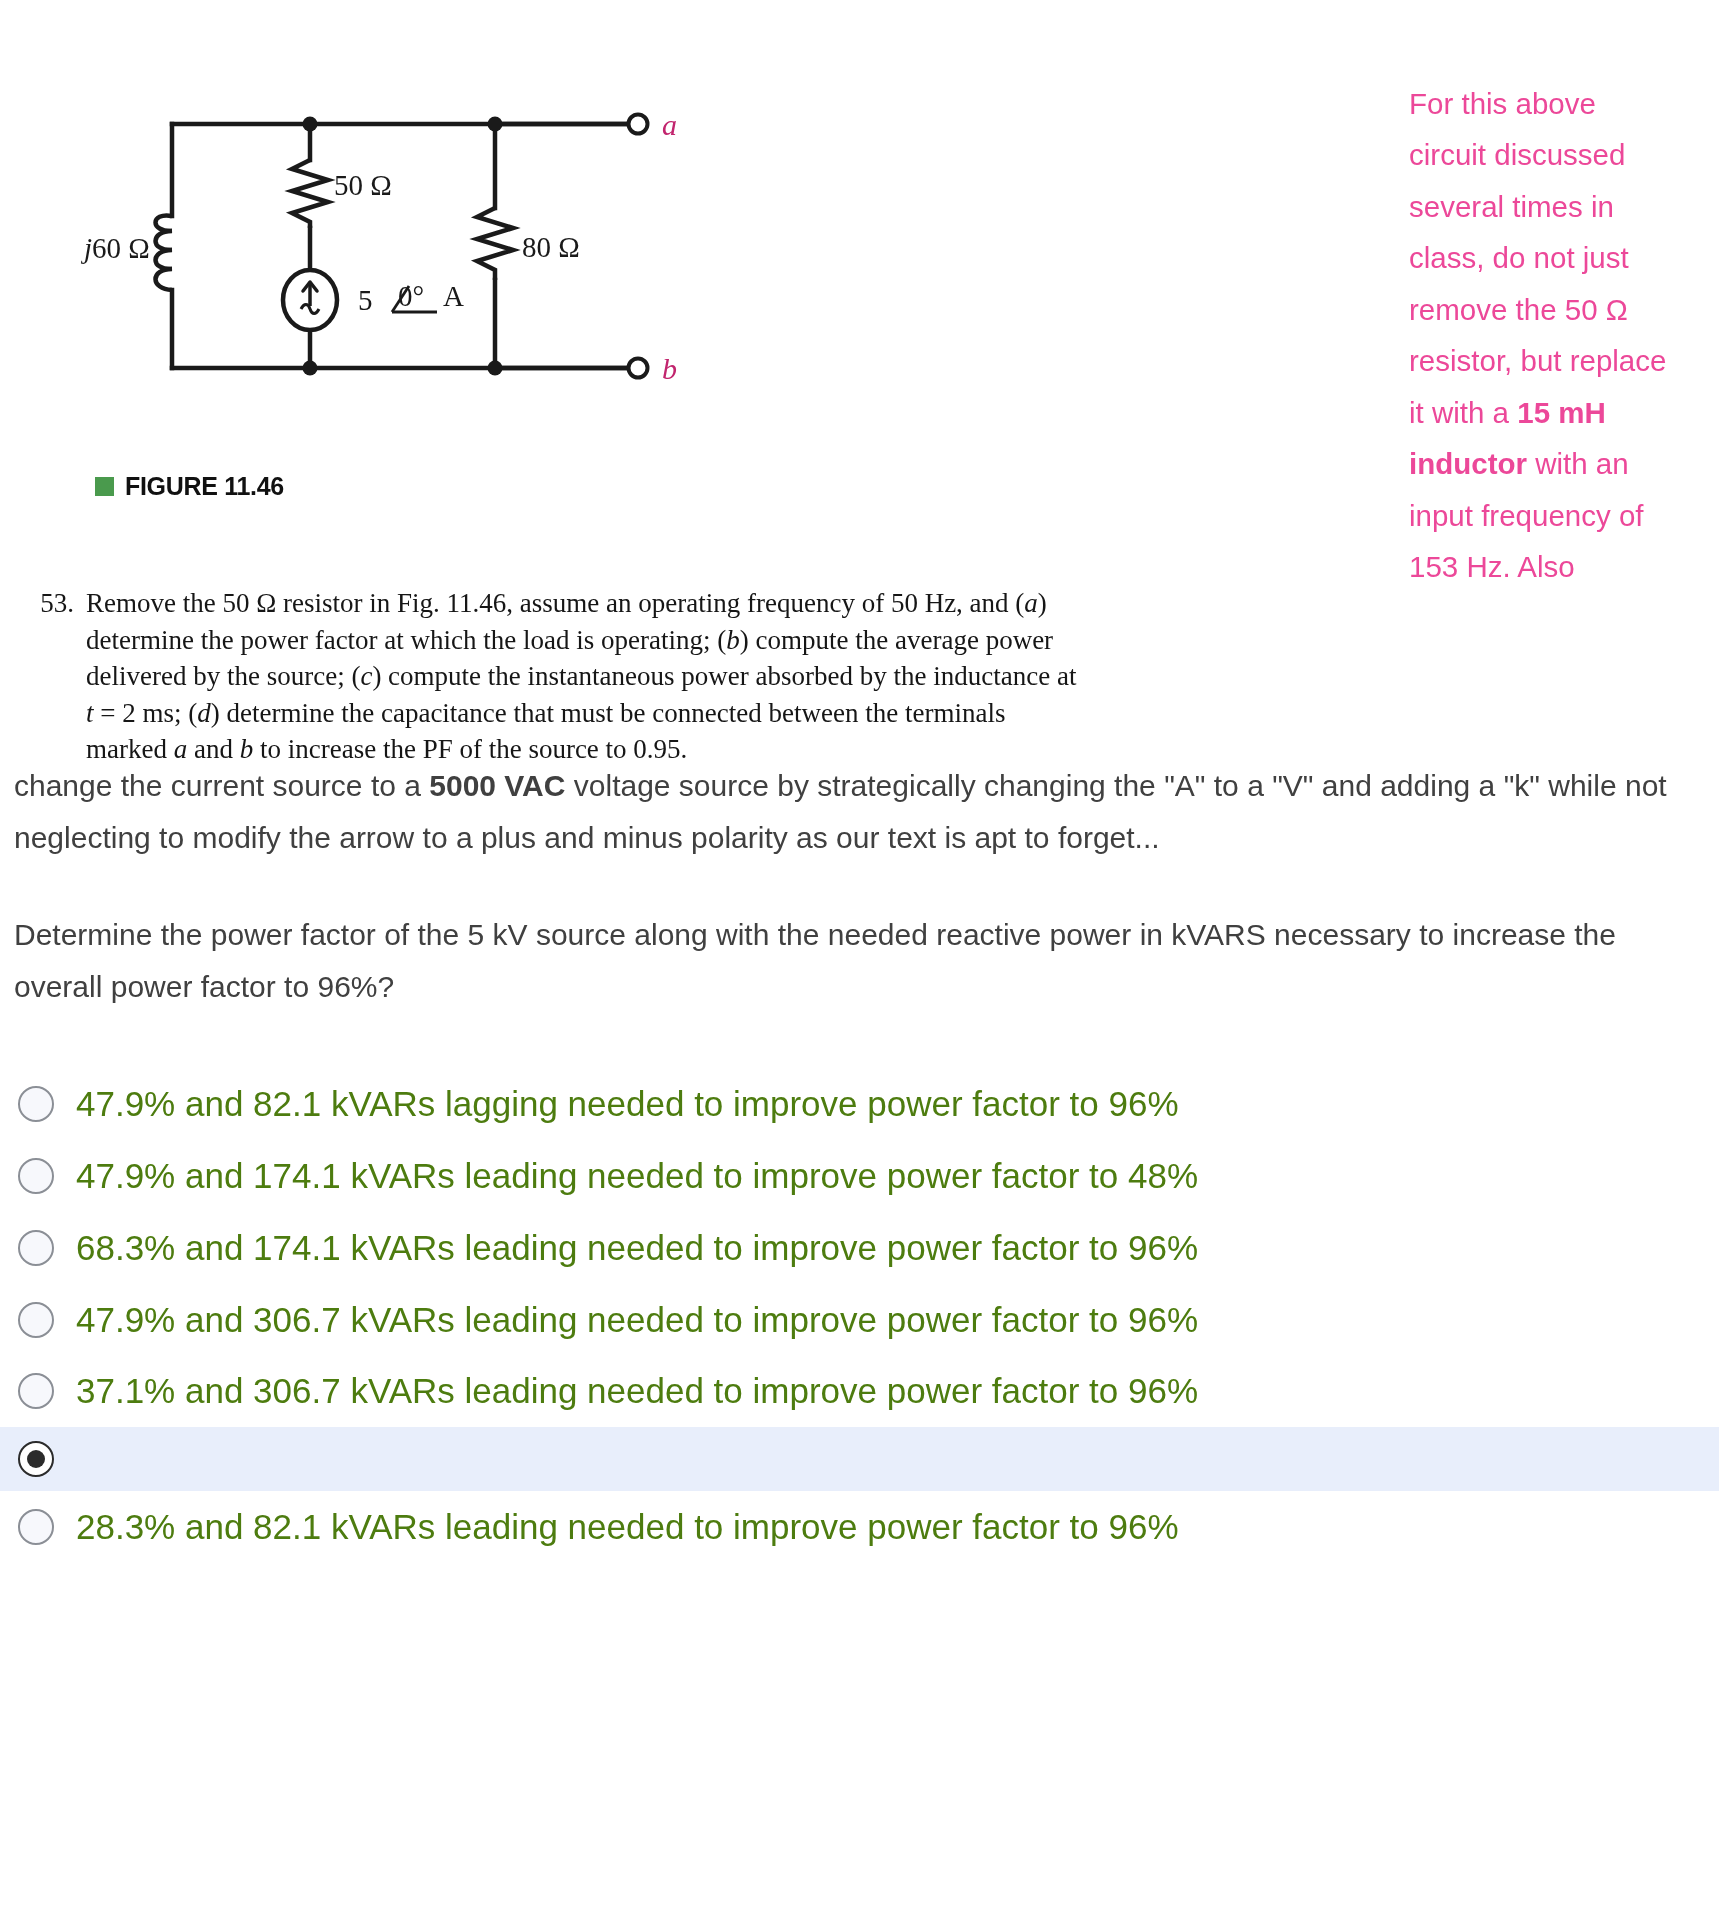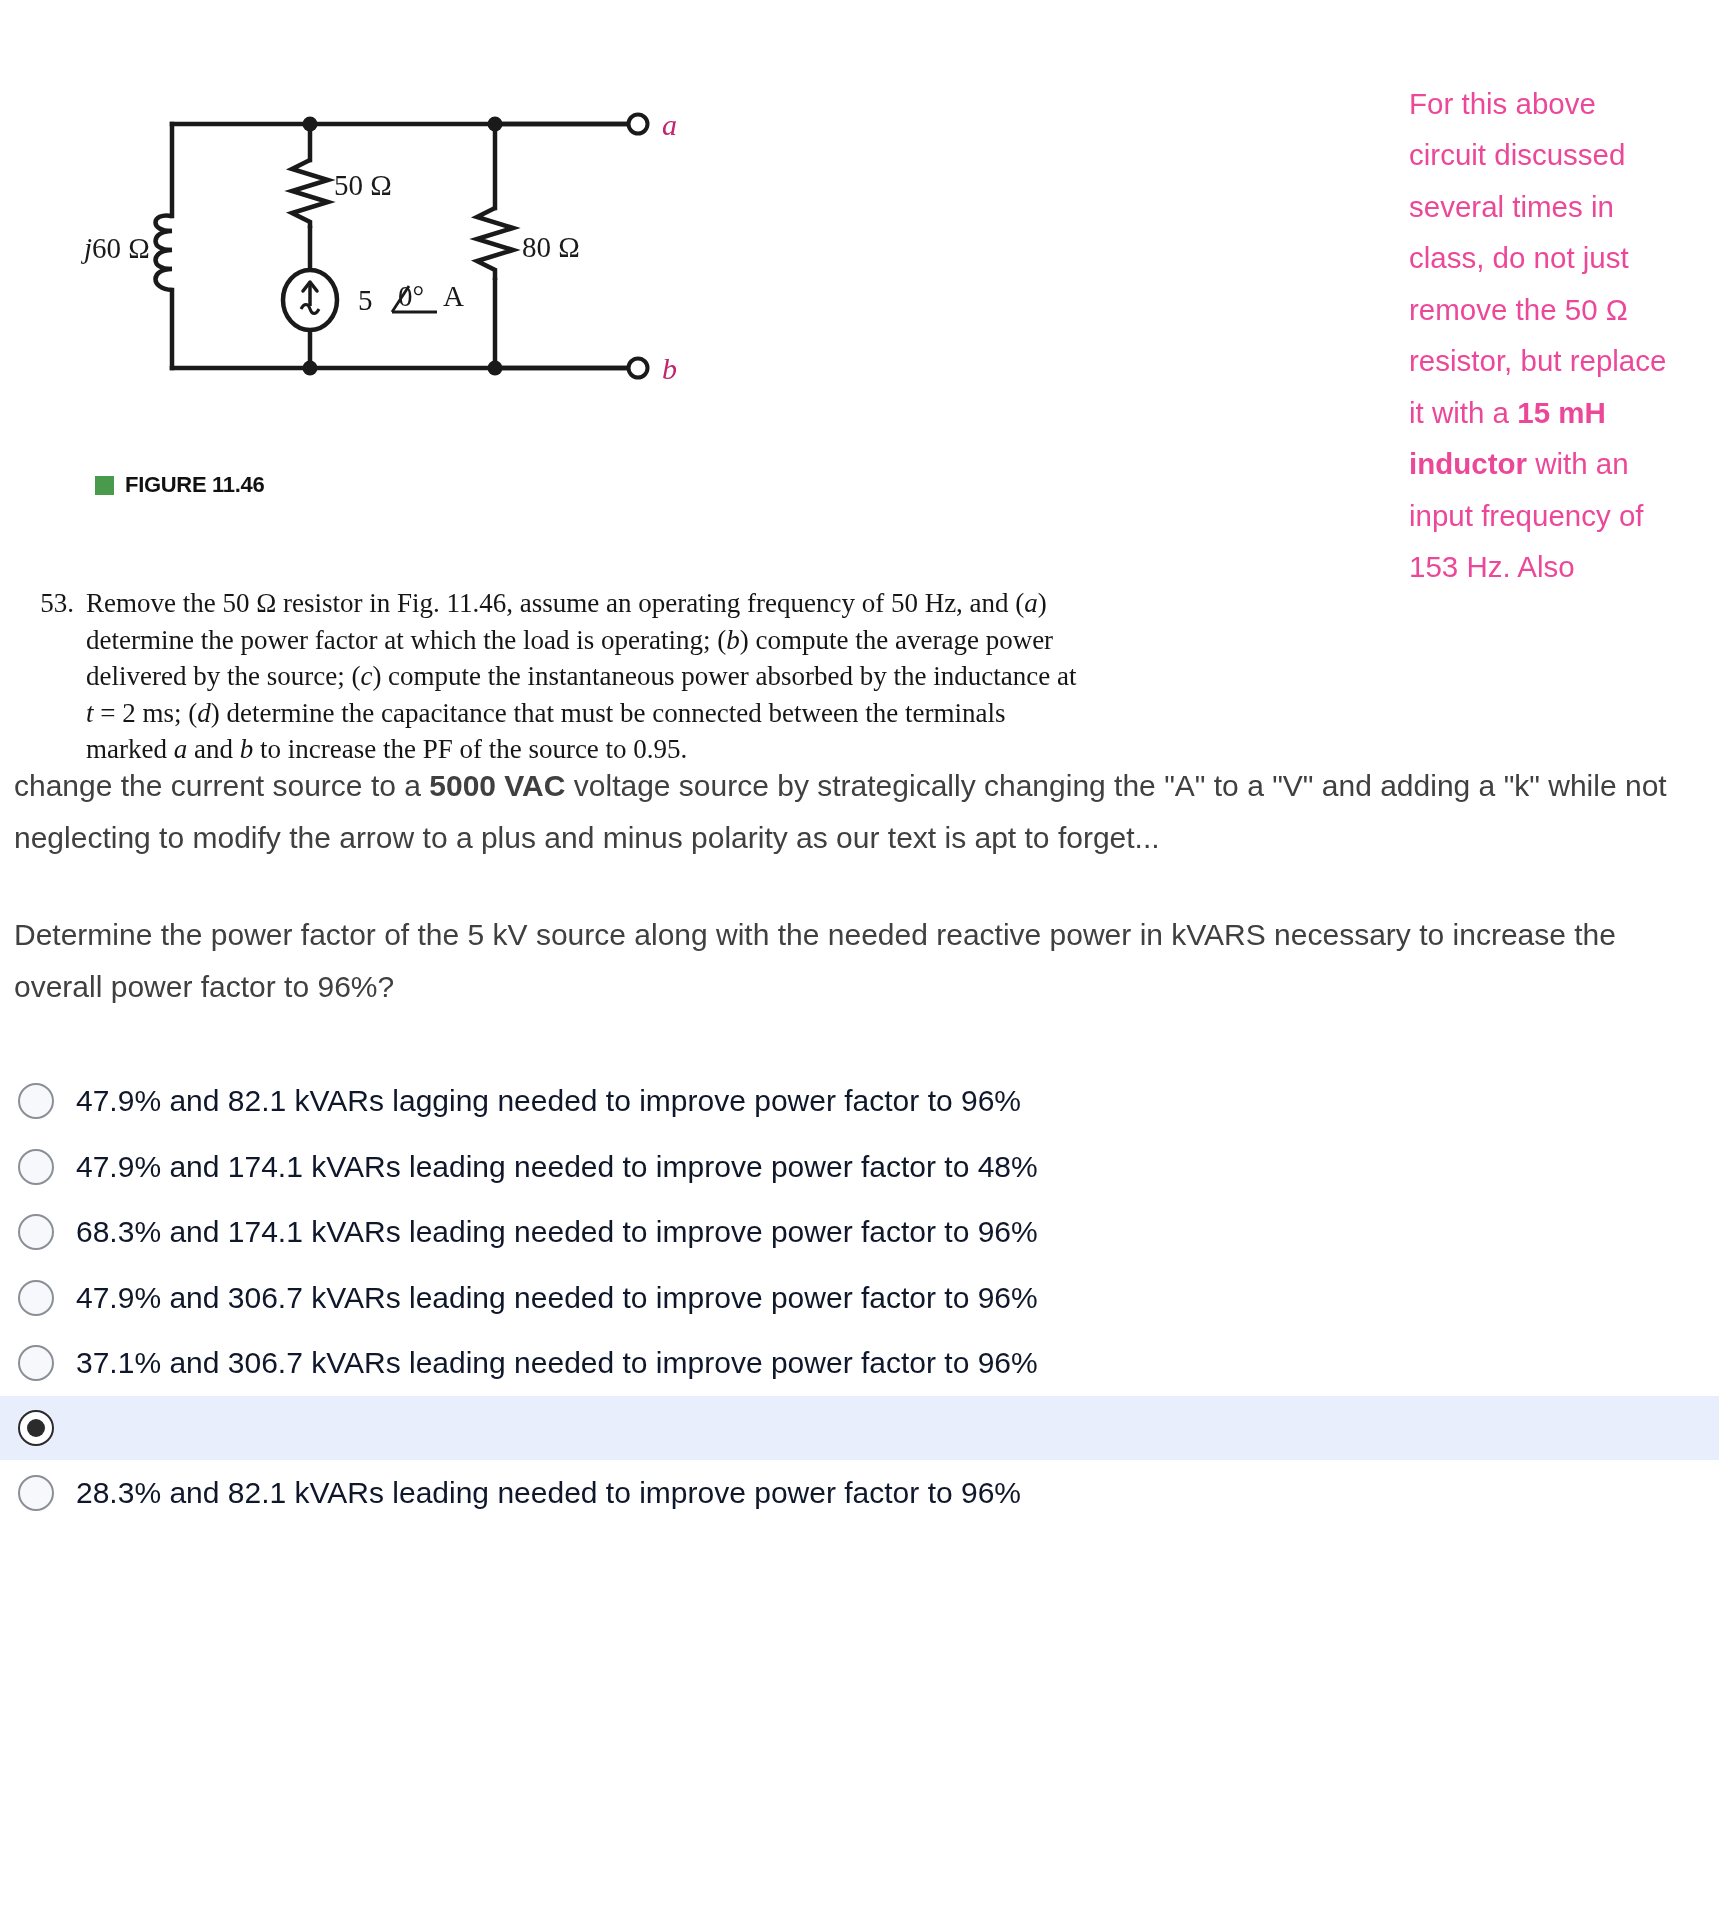--- a/index.html
+++ b/index.html
@@ -39,21 +39,21 @@
 
   .fig-caption {
     position: absolute;
     left: 95px;
     top: 472px;
     display: flex;
     align-items: center;
     gap: 11px;
     font-family: "Liberation Sans", sans-serif;
     font-weight: bold;
-    font-size: 22px;
+    font-size: 25px;
     letter-spacing: -0.3px;
     color: #111;
     white-space: nowrap;
   }
   .fig-square {
     width: 19px; height: 19px;
     background: #4a9a4d;
     display: inline-block;
   }
   .fig-caption-text { display: inline-block; }
@@ -137,23 +137,23 @@
     content: "";
     position: absolute;
     left: 50%; top: 50%;
     width: 18px; height: 18px;
     margin-left: -9px; margin-top: -9px;
     border-radius: 50%;
     background: #2b2b2b;
   }
   .option-label {
     font-family: "Liberation Sans", sans-serif;
-    font-size: 30px;
+    font-size: 35px;
     line-height: 1.25;
-    color: #0f172a;
+    color: #4d7c0f;
     white-space: nowrap;
     text-align: center;
   }
 </style>
 </head>
 <body>
 
 <div class="page">
 
   <div class="top-region">

